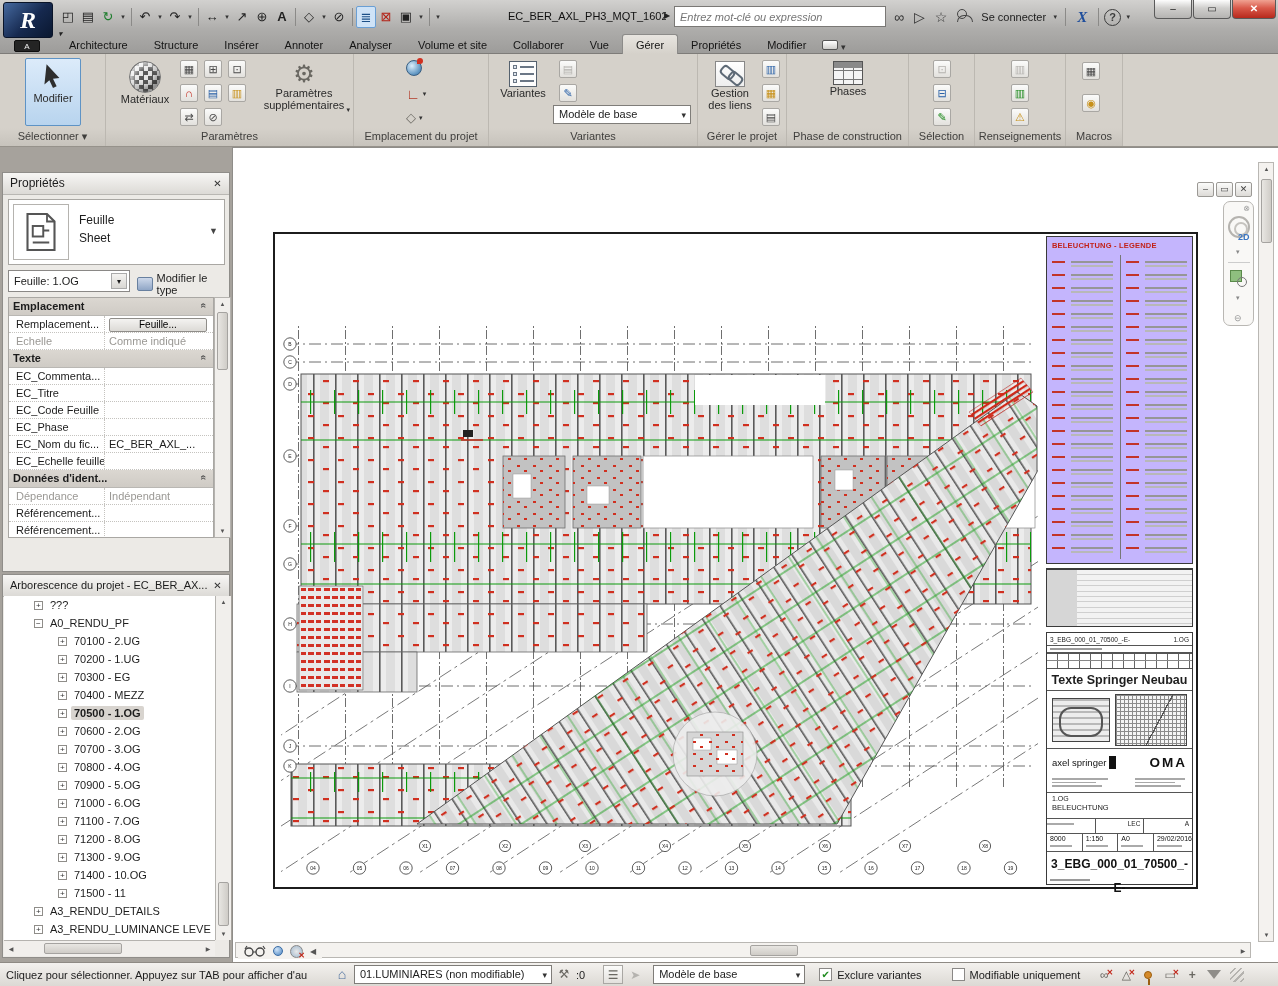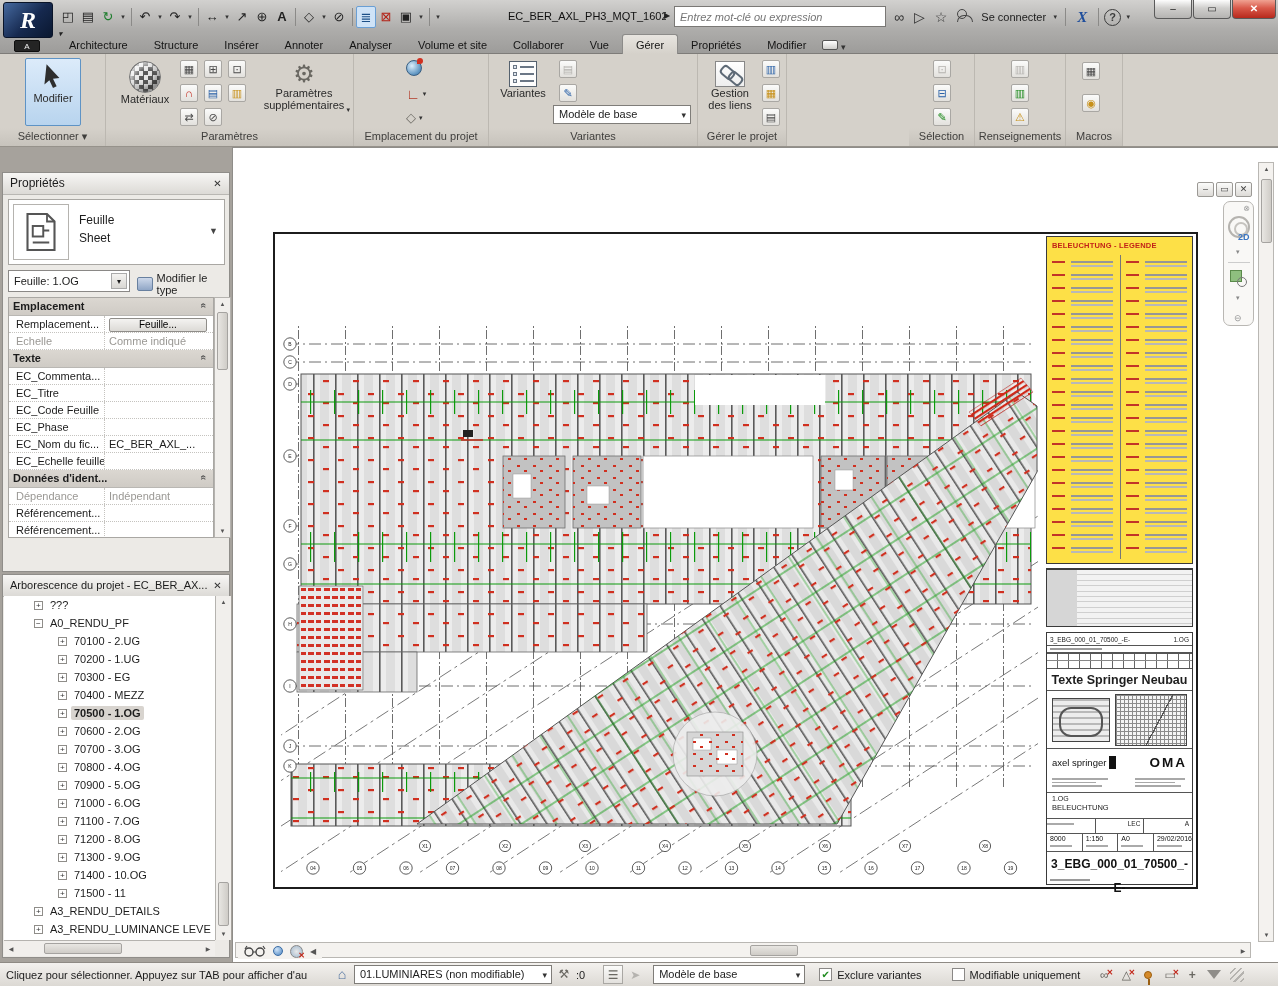--- a/index.html
+++ b/index.html
@@ -106,21 +106,21 @@
   .bvscroll{position:absolute;left:212px;top:21px;width:16px;height:344px;background:#f1efec;border-left:1px solid #b5b3af}
   .bhscroll{position:absolute;left:1px;top:365px;width:211px;height:16px;background:#f1efec;border-top:1px solid #b5b3af}
   .harr{position:absolute;top:2px;width:14px;height:12px;font-size:6px;color:#555;text-align:center;line-height:12px}
   .hth{position:absolute;top:2px;height:11px;background:linear-gradient(#e8e6e2,#cfccc7);border:1px solid #a5a3a0;border-radius:2px}
 
   
   #canvaswin{position:absolute;left:232px;top:147px;width:1046px;height:815px;background:#fff;border-left:1px solid #8f8d89;border-top:1px solid #8f8d89}
   #sheet{position:absolute;left:40px;top:84px;width:925px;height:657px;border:2px solid #1c1c1c;background:#fff}
   #plan{position:absolute;left:0;top:0}
   #tbcol{position:absolute;left:770px;top:0;width:151px;height:653px}
-  .legend{position:absolute;left:1px;top:2px;width:147px;height:328px;border:1px solid #3a3a3a;background:#fde047}
+  .legend{position:absolute;left:1px;top:2px;width:147px;height:328px;border:1px solid #3a3a3a;background:#c4b5fd}
   .ltitle{margin:4px 5px 2px;color:#c22218;font-weight:bold;font-size:7.5px;letter-spacing:.2px}
   .lcol{position:absolute;top:20px;bottom:4px;width:66px}
   .lcol::before{content:"";position:absolute;left:3px;top:4px;bottom:0;width:13px;background:repeating-linear-gradient(180deg,#c23428 0 2.5px,transparent 2.5px 13px)}
   .lcol::after{content:"";position:absolute;left:22px;right:2px;top:4px;bottom:0;background:repeating-linear-gradient(180deg,#969696 0 1.8px,transparent 1.8px 4.4px,#b8b8b8 4.4px 5.8px,transparent 5.8px 13px)}
   .ldiv{position:absolute;left:73px;top:18px;bottom:4px;width:1px;background:#777}
   .refbox{position:absolute;left:1px;top:334px;width:147px;height:59px;border:1px solid #3a3a3a;background:
      linear-gradient(90deg,#d6d6d6 0 30px,transparent 30px),
      repeating-linear-gradient(#f2f2f2 0 4.4px,#cfcfcf 4.4px 5.4px);border-top-width:2px}
   .tblock{position:absolute;left:1px;top:398px;width:147px;height:253px;border:1px solid #3a3a3a;background:#fff;display:flex;flex-direction:column}
   .tbrow{border-bottom:1px solid #555;flex:0 0 auto;position:relative}
@@ -341,20 +341,27 @@
       <span class="link-icon"></span>
       <span>Gestion</span>
       <span>des liens</span>
     </div>
     <span class="mini blu" style="left:64px;top:6px">▥</span>
     <span class="mini yel" style="left:64px;top:30px">▦</span>
     <span class="mini" style="left:64px;top:54px">▤</span>
     <div class="plabel">Gérer le projet</div>
   </div>
 
+  <div class="panel" id="p-pha" style="left:787px;width:122px">
+    <div class="bigbtn" style="left:30px;top:4px;width:62px;height:70px">
+      <span class="tbl-icon"></span>
+      <span>Phases</span>
+    </div>
+    <div class="plabel">Phase de construction</div>
+  </div>
 
   <div class="panel" id="p-sl" style="left:909px;width:66px">
     <span class="mini gray" style="left:24px;top:6px">⊡</span>
     <span class="mini blu" style="left:24px;top:30px">⊟</span>
     <span class="mini grn" style="left:24px;top:54px">✎</span>
     <div class="plabel">Sélection</div>
   </div>
 
   <div class="panel" id="p-inq" style="left:975px;width:91px">
     <span class="mini gray" style="left:36px;top:6px">▥</span>

